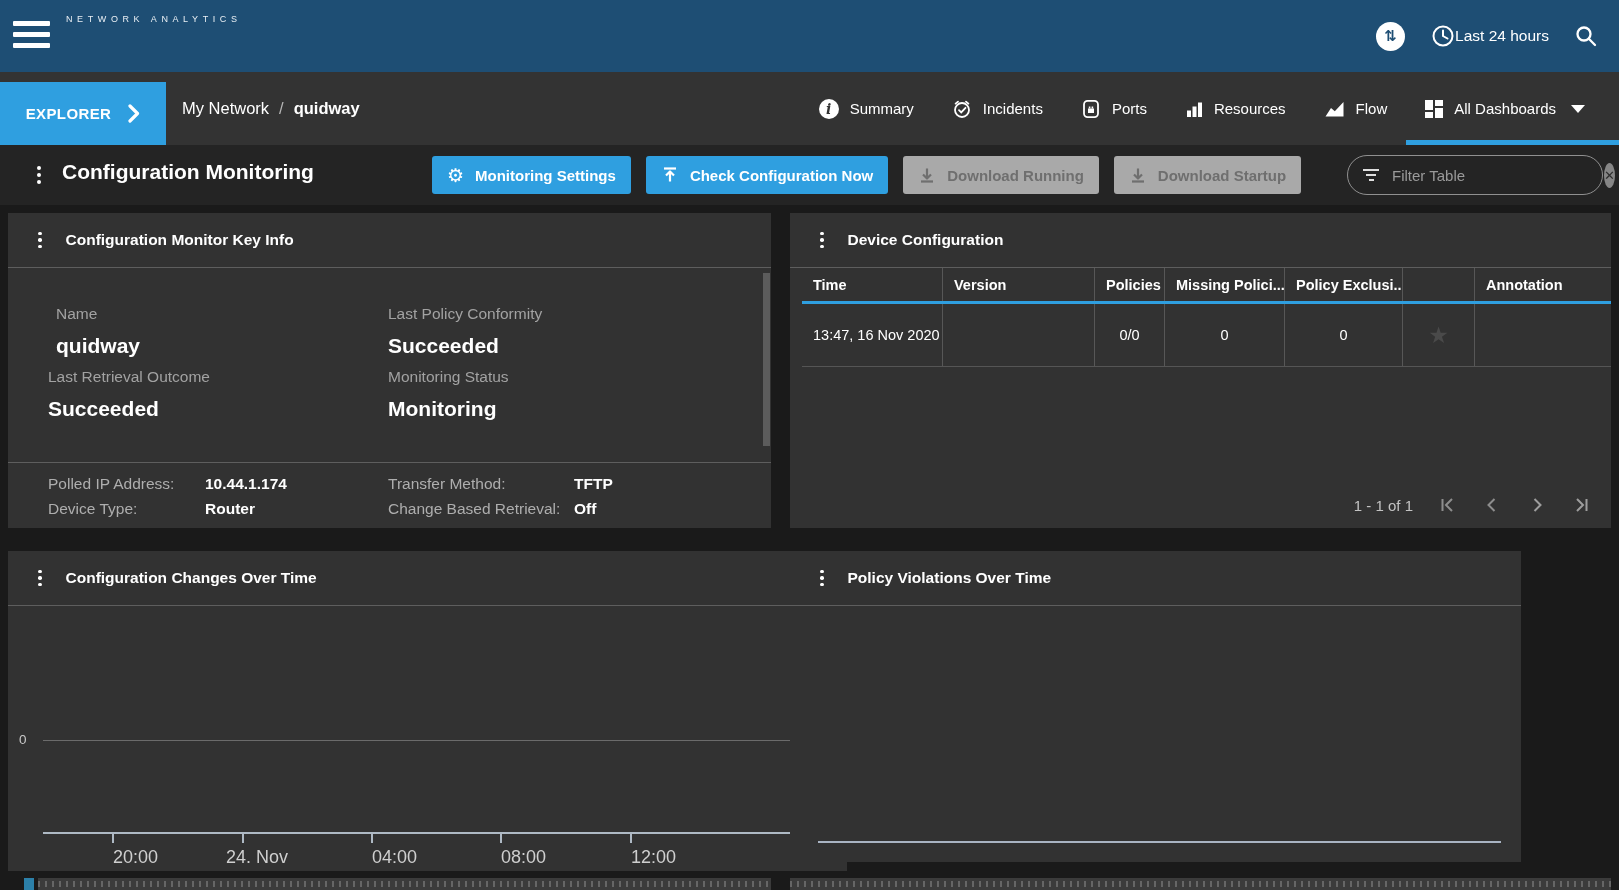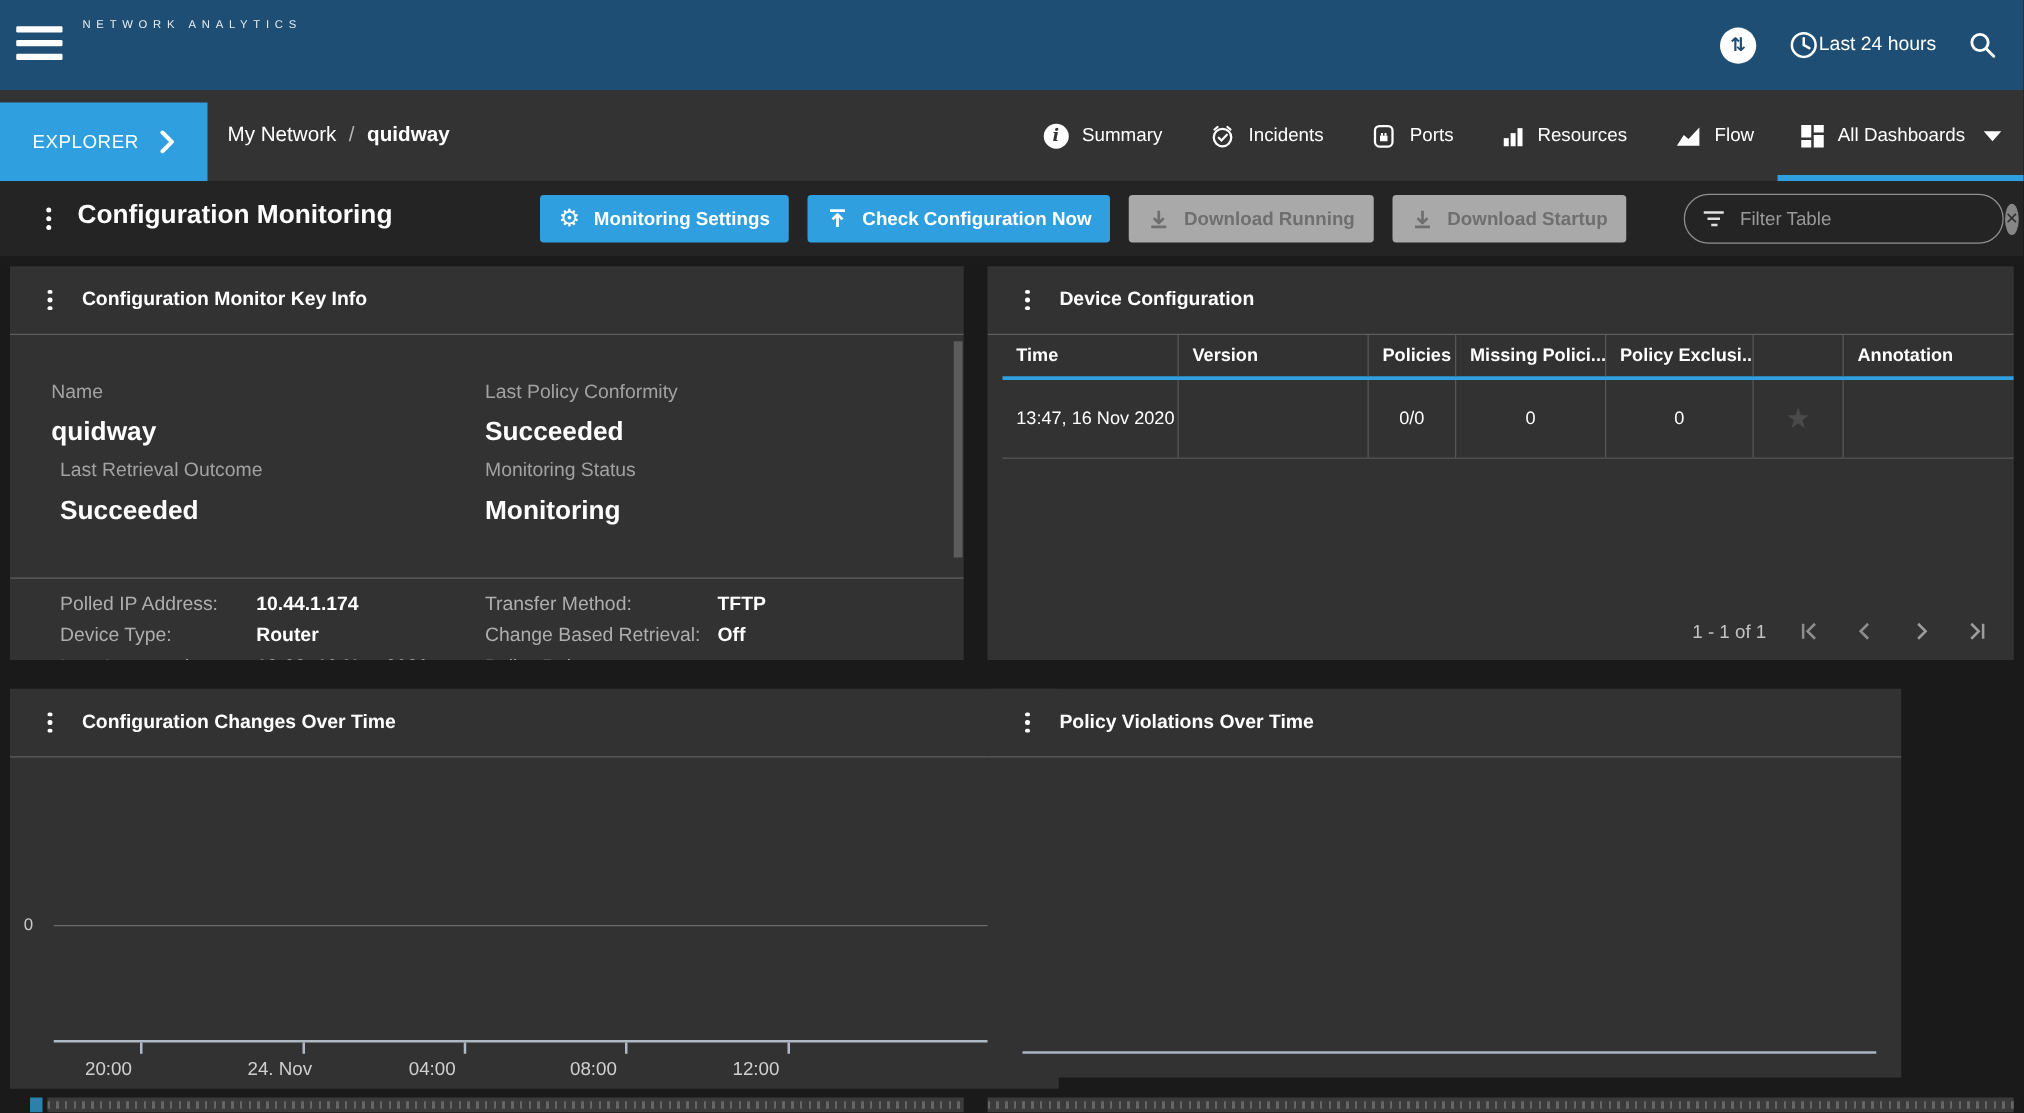--- a/index.html
+++ b/index.html
@@ -23,28 +23,28 @@
     display:flex;align-items:center;justify-content:center;font-weight:bold;font-size:15px;
     font-family:"DejaVu Sans",sans-serif;cursor:pointer}
   .time-range{display:flex;align-items:center;cursor:pointer}
   .time-range-label{font-size:15.5px}
   .search-btn{cursor:pointer}
 
   
   .navbar{position:absolute;top:72px;left:0;right:0;height:73px;background:#333}
   .explorer-btn{position:absolute;left:0;top:10px;width:166px;height:63px;background:#2f9fe0;
     display:flex;align-items:center;justify-content:center;gap:17px;
-    font-size:15px;font-weight:normal;letter-spacing:.4px;cursor:pointer}
+    font-size:15px;font-weight:bold;letter-spacing:.4px;cursor:pointer}
   .breadcrumb{position:absolute;left:182px;top:0;height:73px;display:flex;align-items:center;gap:10px;font-size:16.5px}
   .breadcrumb .sep{color:#b5b5b5}
   .breadcrumb .current{font-weight:bold}
   .breadcrumb .parent{cursor:pointer}
   .nav-tabs{position:absolute;right:0;top:0;height:73px;display:flex;align-items:stretch}
   .nav-tab{display:flex;align-items:center;gap:11px;padding:0 19px;cursor:pointer;position:relative;font-size:15px}
-  .nav-tab.active{padding-right:18px}
+  .nav-tab.active{padding-right:34px}
   .nav-tab.active::after{content:"";position:absolute;left:0;right:0;bottom:0;height:5px;background:#2f9fe0}
   .info-badge{width:20px;height:20px;border-radius:50%;background:#fff;color:#333;
     display:flex;align-items:center;justify-content:center;
     font-family:"DejaVu Serif",serif;font-style:italic;font-weight:bold;font-size:14px}
   .dash-grid{display:flex;gap:2px}
   .dash-grid .col{display:flex;flex-direction:column;gap:2px}
   .dash-grid i{display:block;width:8px;background:#fff}
   .caret-down{width:0;height:0;border-left:7px solid transparent;border-right:7px solid transparent;border-top:8px solid #fff;margin-left:4px}
 
   
@@ -106,21 +106,21 @@
   .dc-td.center{justify-content:center}
   .star{font-family:"DejaVu Sans",sans-serif;font-size:23px;color:#4a4a4a;cursor:pointer}
   .dc-pagination{position:absolute;bottom:12px;right:18px;display:flex;align-items:center;gap:23px;color:#c3c3c3;font-size:15px}
   .pg-btn{cursor:pointer;padding:2px}
 
   
   .chart-y-label{position:absolute;left:11px;top:181px;font-size:13.5px;color:#c9c9c9}
   .gridline{position:absolute;left:35px;right:5px;top:189px;border-top:1px solid #6b6b6b}
   .x-axis{position:absolute;left:35px;right:0;top:281px;border-top:2px solid #aeb9c4}
   .x-tick{position:absolute;top:283px;width:2px;height:9px;background:#aeb9c4}
-  .x-label{position:absolute;top:296px;width:90px;text-align:left;font-size:15px;color:#cfcfcf}
+  .x-label{position:absolute;top:296px;width:90px;text-align:right;font-size:18px;color:#cfcfcf}
   .empty-msg{position:absolute;top:190px;left:0;right:0;text-align:center;color:#8f8f8f;font-size:17px}
   .pv-axis{position:absolute;left:28px;right:20px;top:290px;border-top:2px solid #a9b4c3}
 
   
   .clip-strip{position:absolute;top:878px;left:0;right:0;height:12px;background:#1a1a1a}
   .clip-blue{position:absolute;left:24px;top:0;width:10px;height:12px;background:#2c80a9}
   .clip-bar{position:absolute;top:0;height:12px;background:#3b3b3b}
   .clip-bar .ticks{margin-top:3px;height:6px;opacity:.45;
     background:repeating-linear-gradient(90deg,#9a9a9a 0 2px,transparent 2px 7px)}
 </style>
@@ -287,21 +287,21 @@
 
 <div class="panel" id="panel-keyinfo">
   <div class="panel-header">
     <div class="kebab">
         <i></i>
         <i></i>
         <i></i>
       </div>
     <div class="panel-title">Configuration Monitor Key Info</div>
   </div>
-  <div class="ki-field" style="left:33px;top:92px">
+  <div class="ki-field" style="left:48px;top:92px">
     <div class="ki-label">Name</div>
     <div class="ki-value">quidway</div>
   </div>
   <div class="ki-field" style="left:380px;top:92px">
     <div class="ki-label">Last Policy Conformity</div>
     <div class="ki-value">Succeeded</div>
   </div>
   <div class="ki-field" style="left:40px;top:155px">
     <div class="ki-label">Last Retrieval Outcome</div>
     <div class="ki-value">Succeeded</div>

